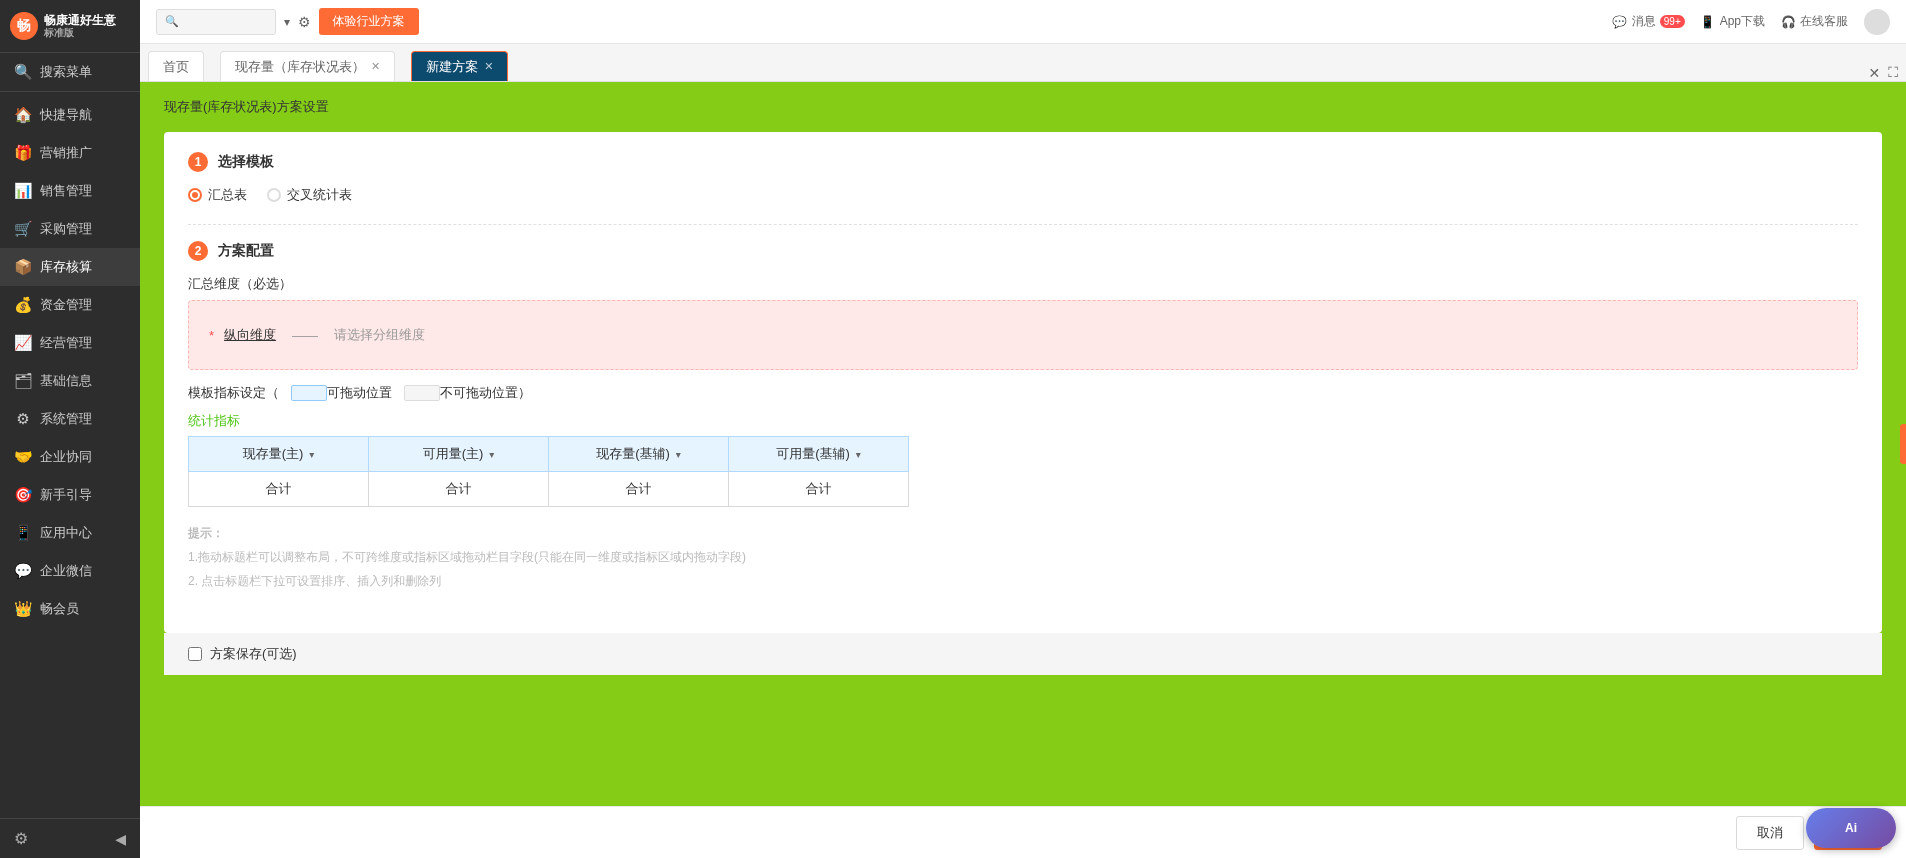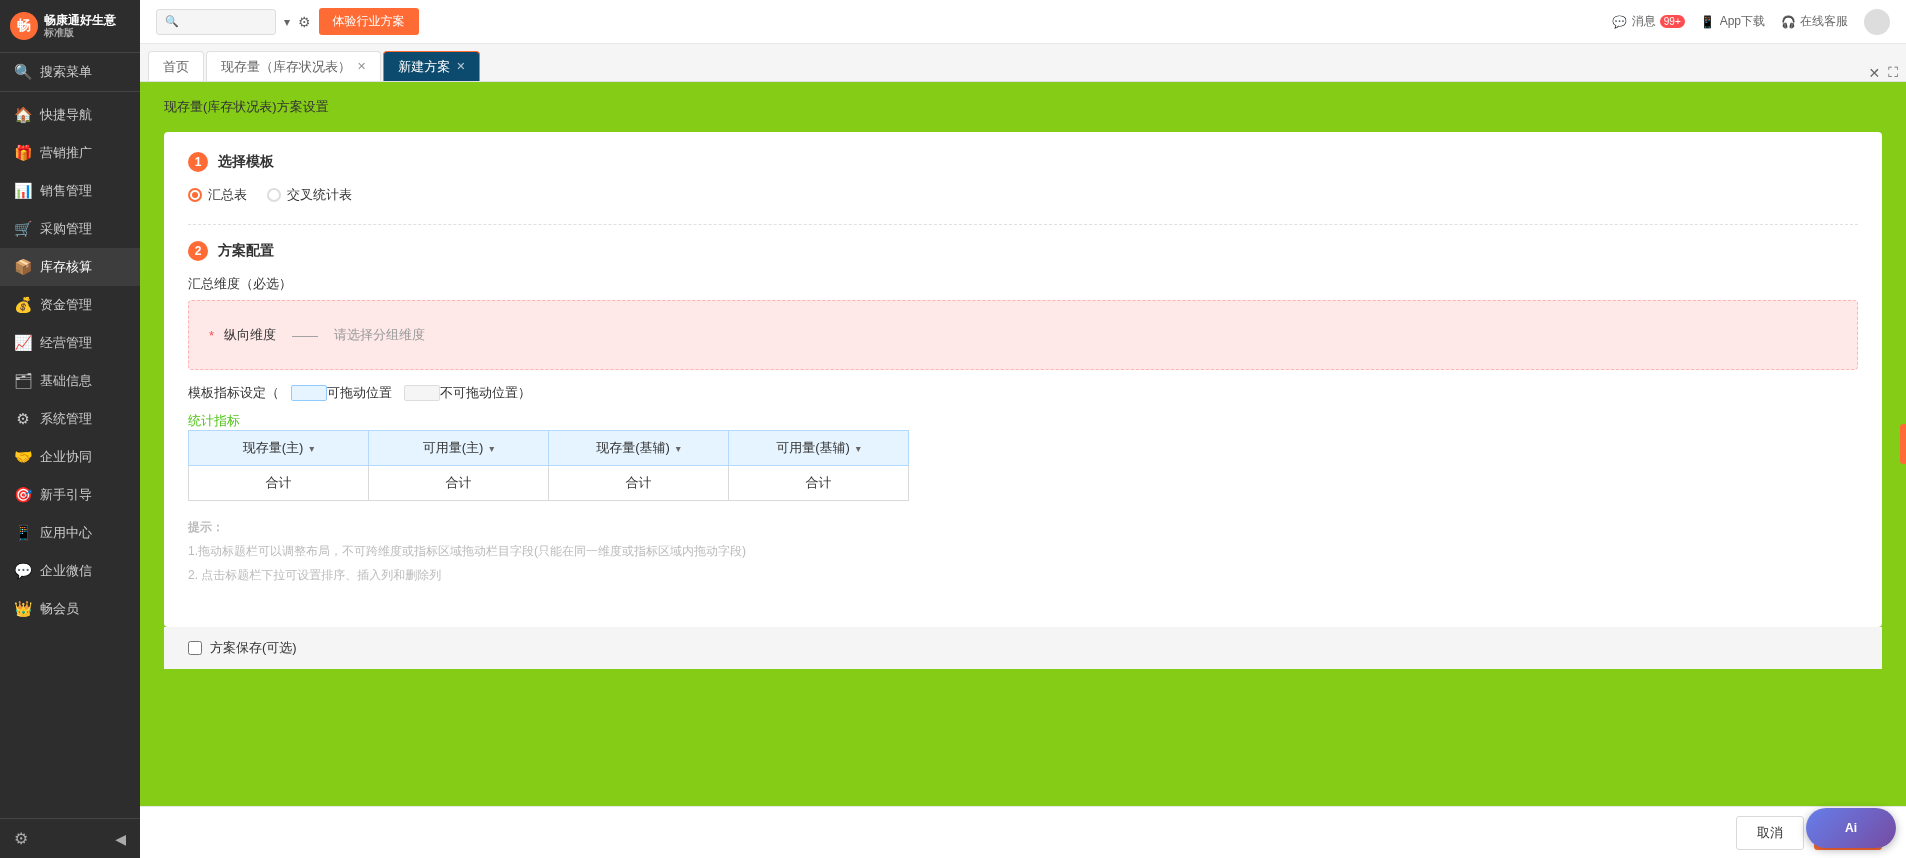--- a/index.html
+++ b/index.html
@@ -121,21 +121,21 @@
     }
     .tab {
       height: 30px;
       padding: 0 14px;
       display: flex; align-items: center; gap: 6px;
       font-size: 13px;
       cursor: pointer;
       border-radius: 4px 4px 0 0;
       border: 1px solid #e0e0e0;
       border-bottom: none;
-      margin-right: 2px;
+      margin-right: 16px;
       background: #efefef;
       color: #666;
     }
     .tab.active {
       background: #0c4a6e;
       color: #fff;
       border-color: #ff6b35;
       z-index: 1;
     }
     .tab.normal { background: #fff; }
@@ -200,40 +200,40 @@
 
     .dim-area {
       background: #ffe8e8;
       border: 1px dashed #ffb3b3;
       border-radius: 4px;
       padding: 20px;
       display: flex; align-items: center; gap: 10px;
       min-height: 70px;
     }
     .dim-required { color: #ff4d4f; font-size: 13px; }
-    .dim-field-name { color: #333; font-size: 13px; font-weight: 500; }
+    .dim-field-name { color: #333; font-size: 13px; font-weight: 500; text-decoration: underline; }
     .dim-arrow { color: #999; font-size: 13px; margin: 0 6px; }
     .dim-placeholder { color: #999; font-size: 13px; }
 
     
     .template-indicator { display: flex; align-items: center; gap: 12px; font-size: 13px; color: #333; margin: 14px 0 10px; }
     .indicator-item { display: flex; align-items: center; }
     .indicator-box-draggable {
       width: 36px; height: 16px;
       background: #e6f4ff; border: 1px solid #91caff;
       border-radius: 2px;
     }
     .indicator-box-fixed {
       width: 36px; height: 16px;
       background: #f5f5f5; border: 1px solid #ddd;
       border-radius: 2px;
     }
 
     
-    .stat-label { color: #52c41a; font-size: 13px; font-weight: 500; }
+    .stat-label { color: #52c41a; font-size: 13px; font-weight: 500; margin-bottom: 6px; }
 
     
     .grid-table { width: auto; border-collapse: collapse; }
     .grid-th {
       background: #e6f4ff;
       border: 1px solid #b3d9ff;
       padding: 8px 20px;
       font-size: 13px; color: #333; font-weight: normal;
       white-space: nowrap;
       min-width: 180px;

